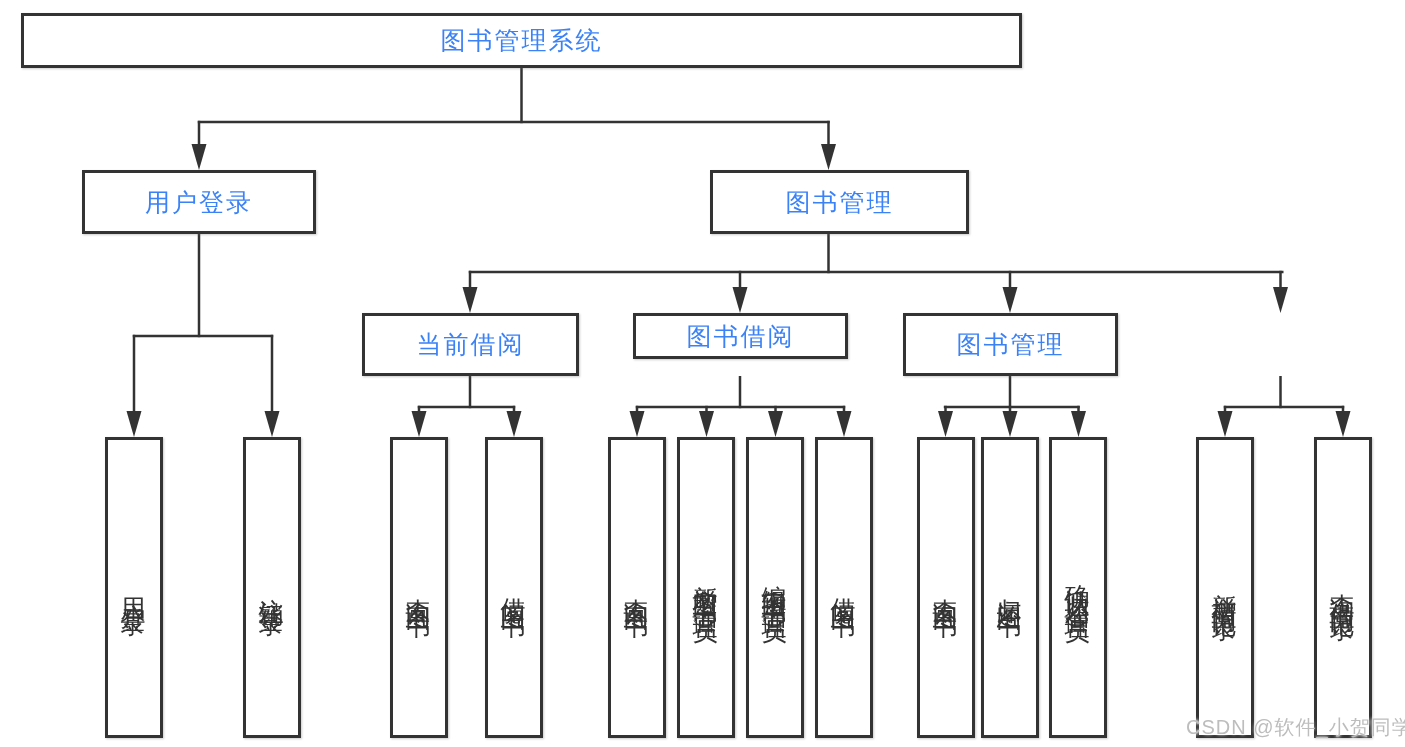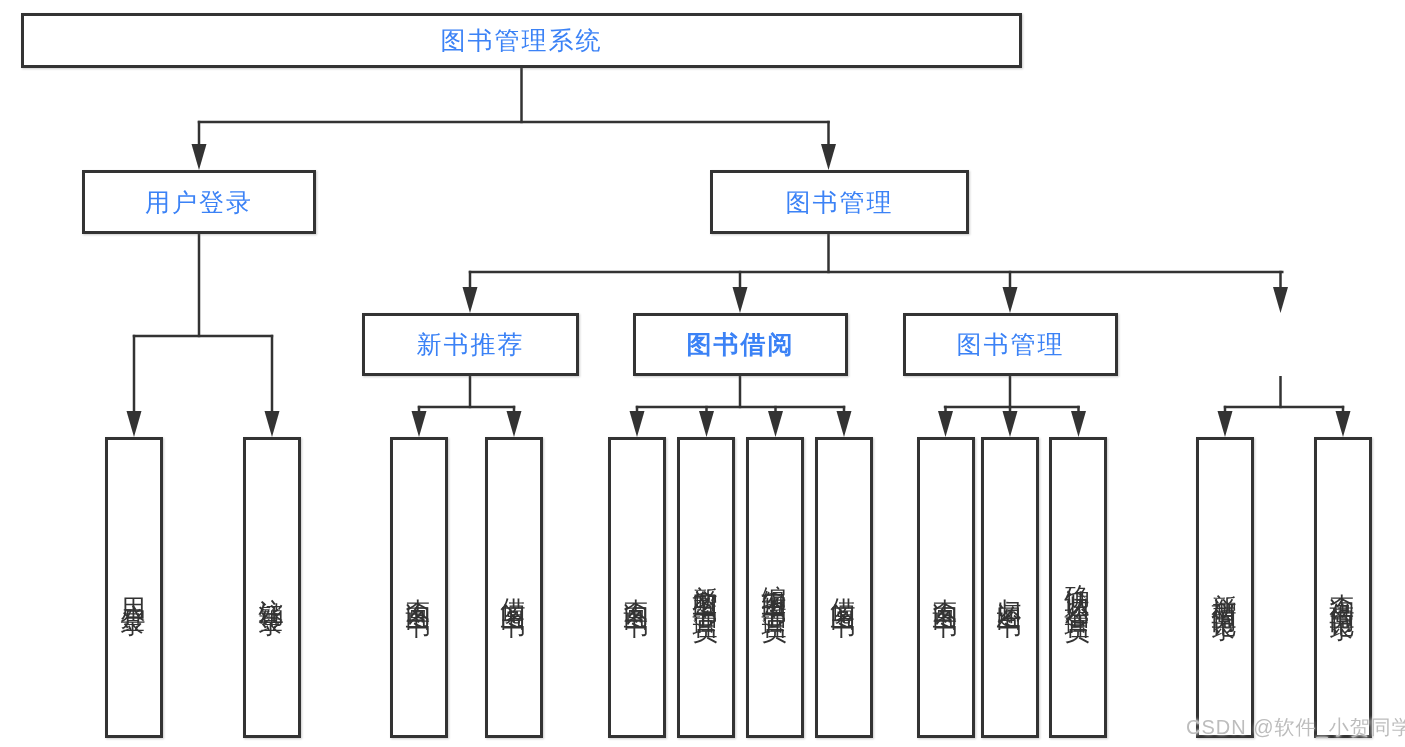--- a/index.html
+++ b/index.html
@@ -132,22 +132,22 @@
       <polygon points="1217.5,411 1232.5,411 1225,437"></polygon>
       <polygon points="1335.5,411 1350.5,411 1343,437"></polygon>
     </g>
   </svg>
 
   <div class="hbox" style="left:21px; top:13px; width:1001px; height:55px;">图书管理系统</div>
 
   <div class="hbox" style="left:82px; top:170px; width:234px; height:64px;">用户登录</div>
   <div class="hbox" style="left:710px; top:170px; width:259px; height:64px;">图书管理</div>
 
-  <div class="hbox" style="left:362px; top:313px; width:217px; height:63px;">新书推荐</div>
-  <div class="hbox" style="left:633px; top:313px; width:215px; height:63px;font-weight:bold;">图书借阅</div>
+  <div class="hbox" style="left:362px; top:313px; width:217px; height:63px;">当前借阅</div>
+  <div class="hbox" style="left:633px; top:313px; width:215px; height:46px;">图书借阅</div>
   <div class="hbox" style="left:903px; top:313px; width:215px; height:63px;">图书管理</div>
 
   <div class="vbox" style="left:105px;">用户登录</div>
   <div class="vbox" style="left:243px;">注销登录</div>
 
   <div class="vbox" style="left:390px;">查询图书</div>
   <div class="vbox" style="left:485px;">借阅图书</div>
 
   <div class="vbox" style="left:608px;">查询图书</div>
   <div class="vbox" style="left:677px;">新增图书（管理员）</div>

